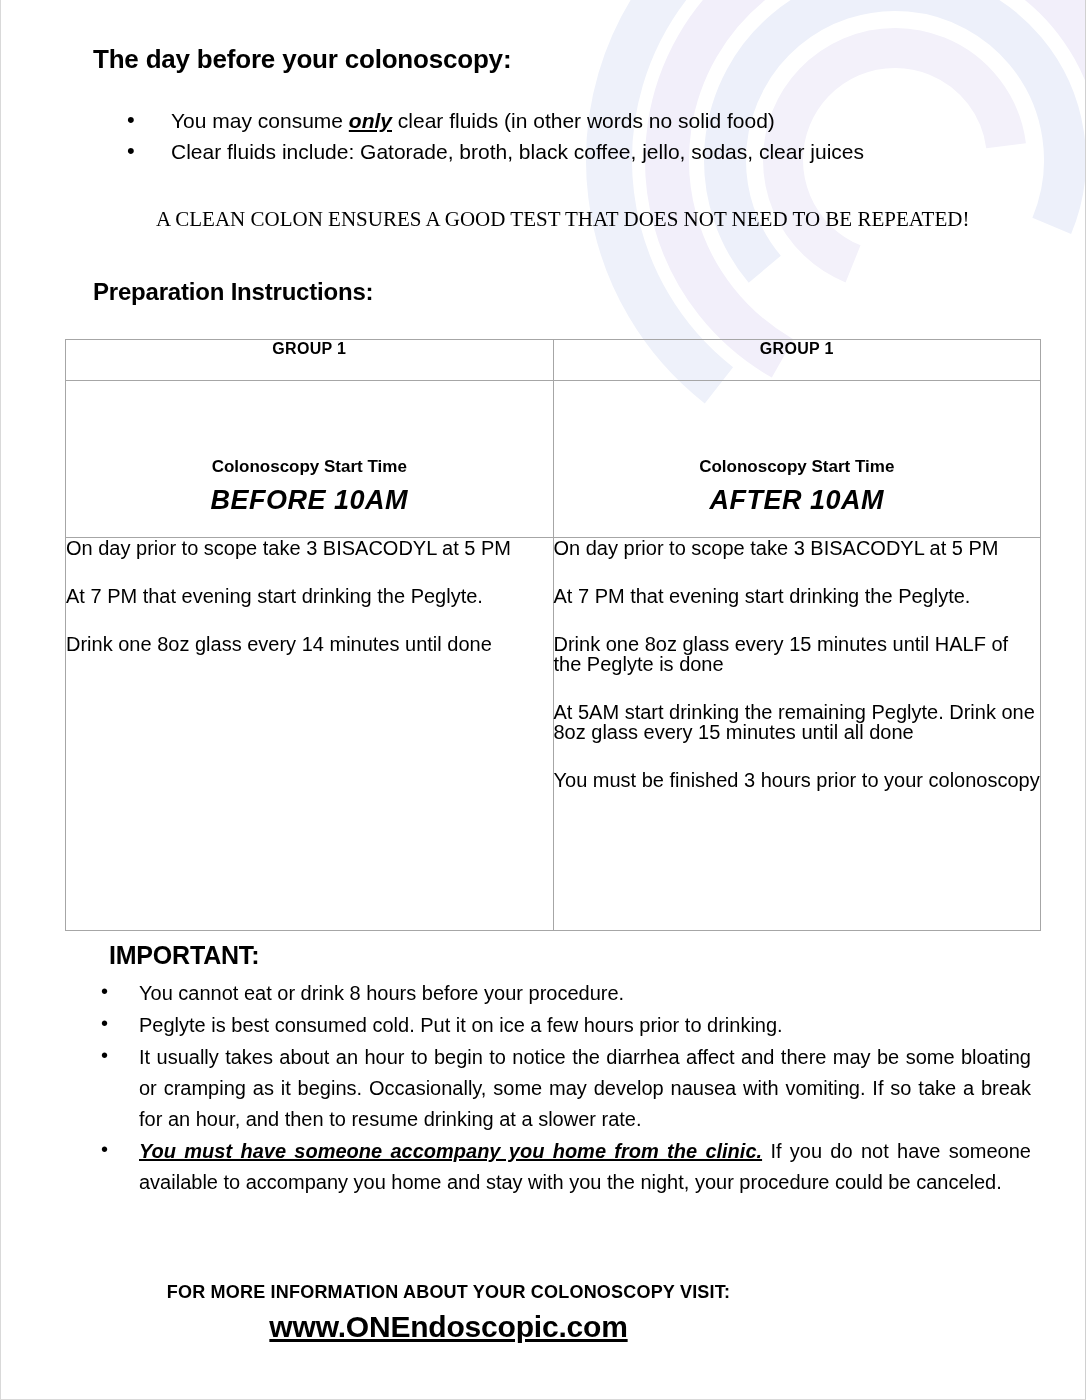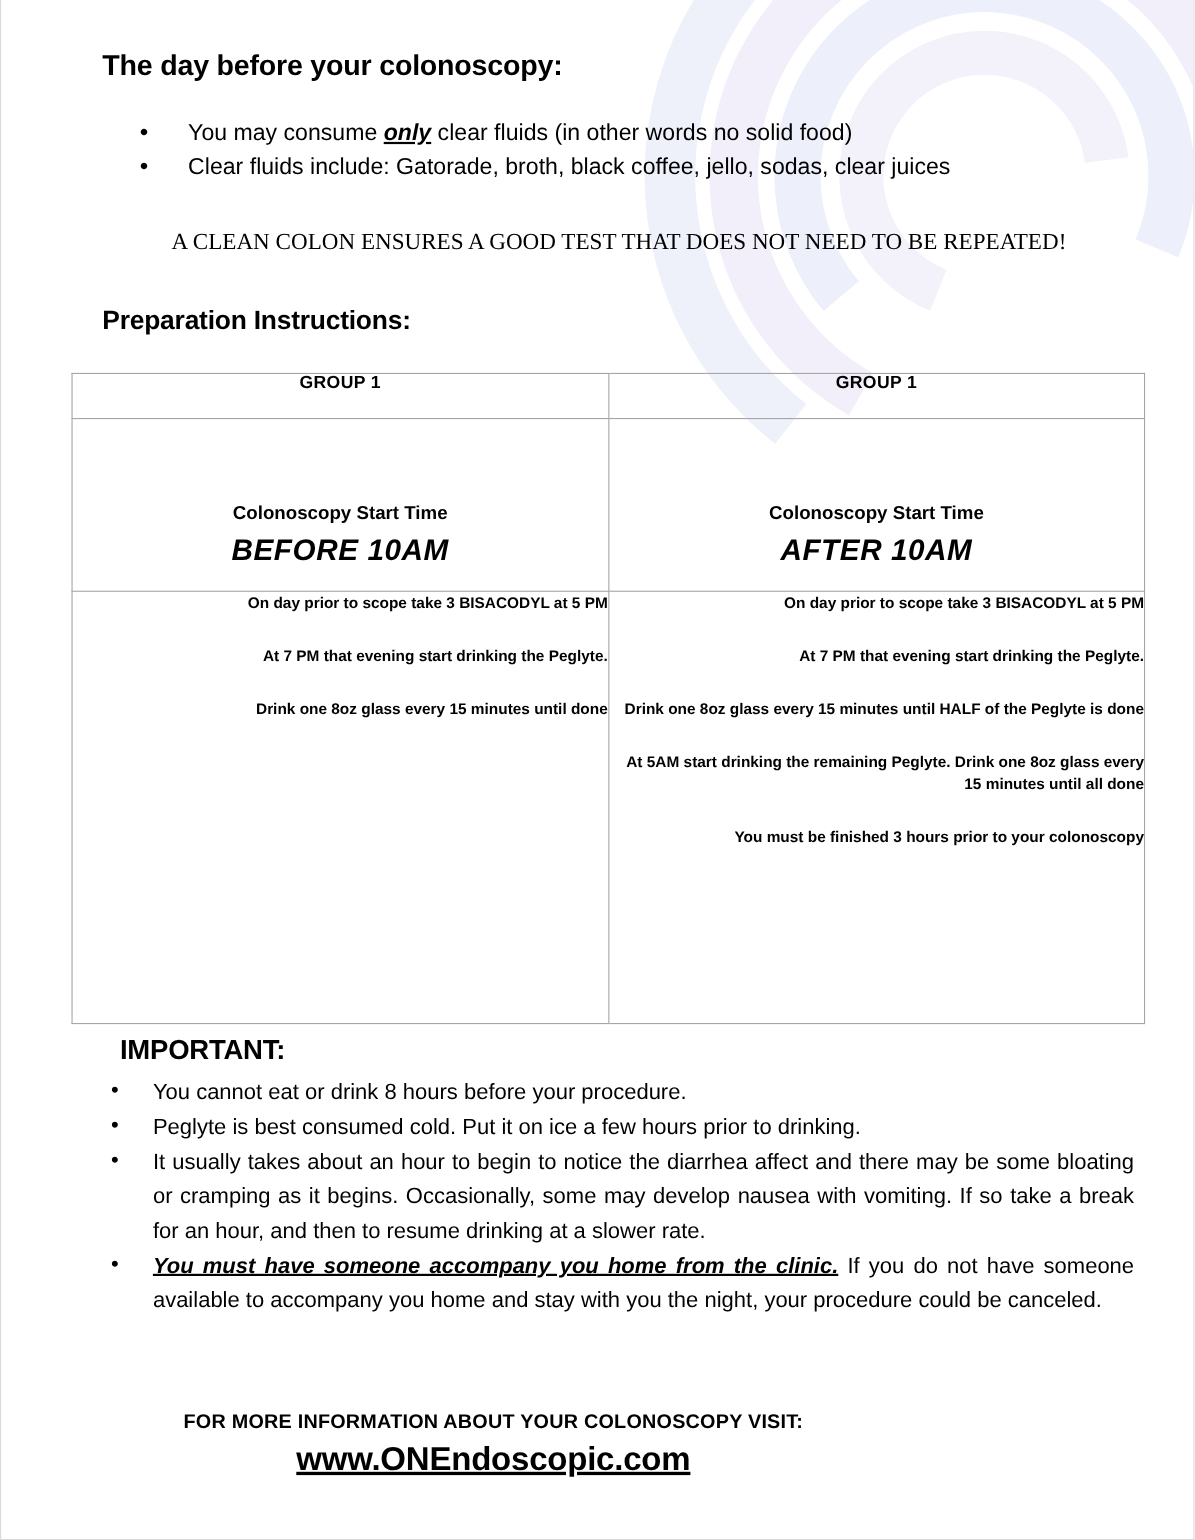--- a/index.html
+++ b/index.html
@@ -118,23 +118,23 @@
   td.start .big {
     font-size: 27px;
     font-weight: bold;
     font-style: italic;
     line-height: 34px;
     padding-top: 4px;
     letter-spacing: 0.5px;
     text-align: center;
   }
   td.steps {
-    text-align: right;
-    font-size: 14px;
-    font-weight: bold;
+    text-align: left;
+    font-size: 20px;
+    font-weight: normal;
     line-height: 20px;
     padding: 14px 10px 18px 10px;
     height: 392px;
   }
   td.steps p {
     margin: 0 0 28px 0;
   }
   td.steps p:last-child {
     margin-bottom: 0;
   }
@@ -239,21 +239,21 @@
       </td>
       <td class="start">
         <div class="lbl">Colonoscopy Start Time</div>
         <div class="big">AFTER 10AM</div>
       </td>
     </tr>
     <tr>
       <td class="steps">
         <p>On day prior to scope take 3 BISACODYL at 5 PM</p>
         <p>At 7 PM that evening start drinking the Peglyte.</p>
-        <p>Drink one 8oz glass every 15 minutes until done</p>
+        <p>Drink one 8oz glass every 14 minutes until done</p>
       </td>
       <td class="steps">
         <p>On day prior to scope take 3 BISACODYL at 5 PM</p>
         <p>At 7 PM that evening start drinking the Peglyte.</p>
         <p>Drink one 8oz glass every 15 minutes until HALF of the Peglyte is done</p>
         <p>At 5AM start drinking the remaining Peglyte. Drink one 8oz glass every 15 minutes until all done</p>
         <p>You must be finished 3 hours prior to your colonoscopy</p>
       </td>
     </tr>
   </tbody>

